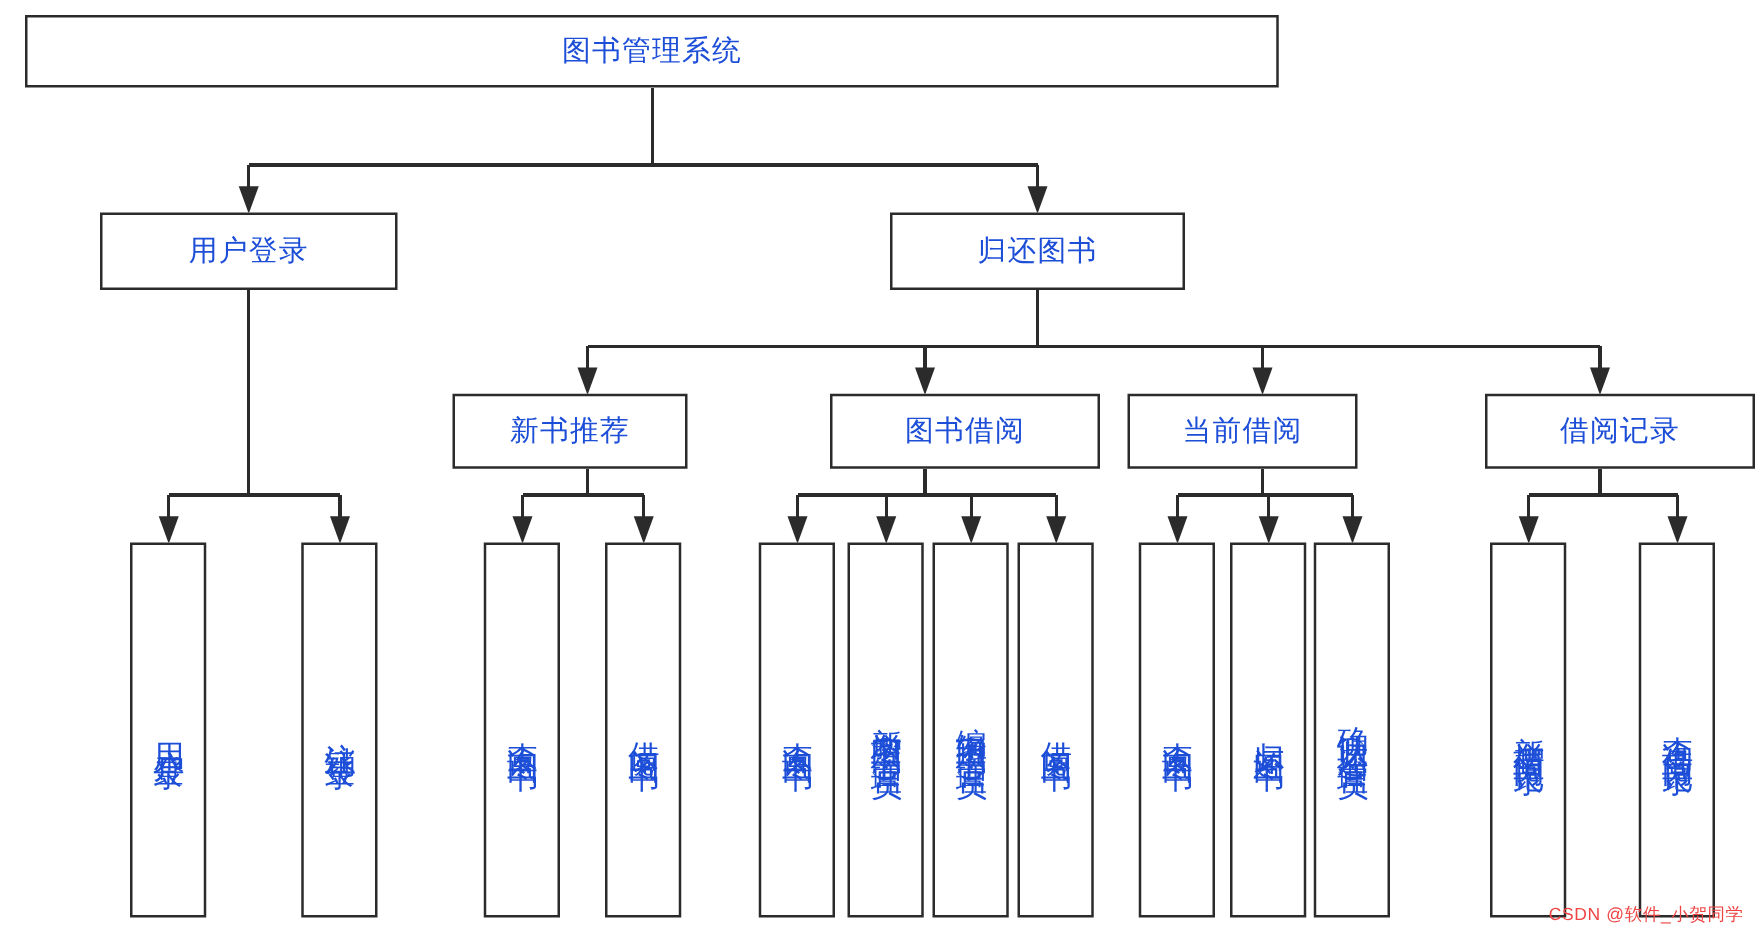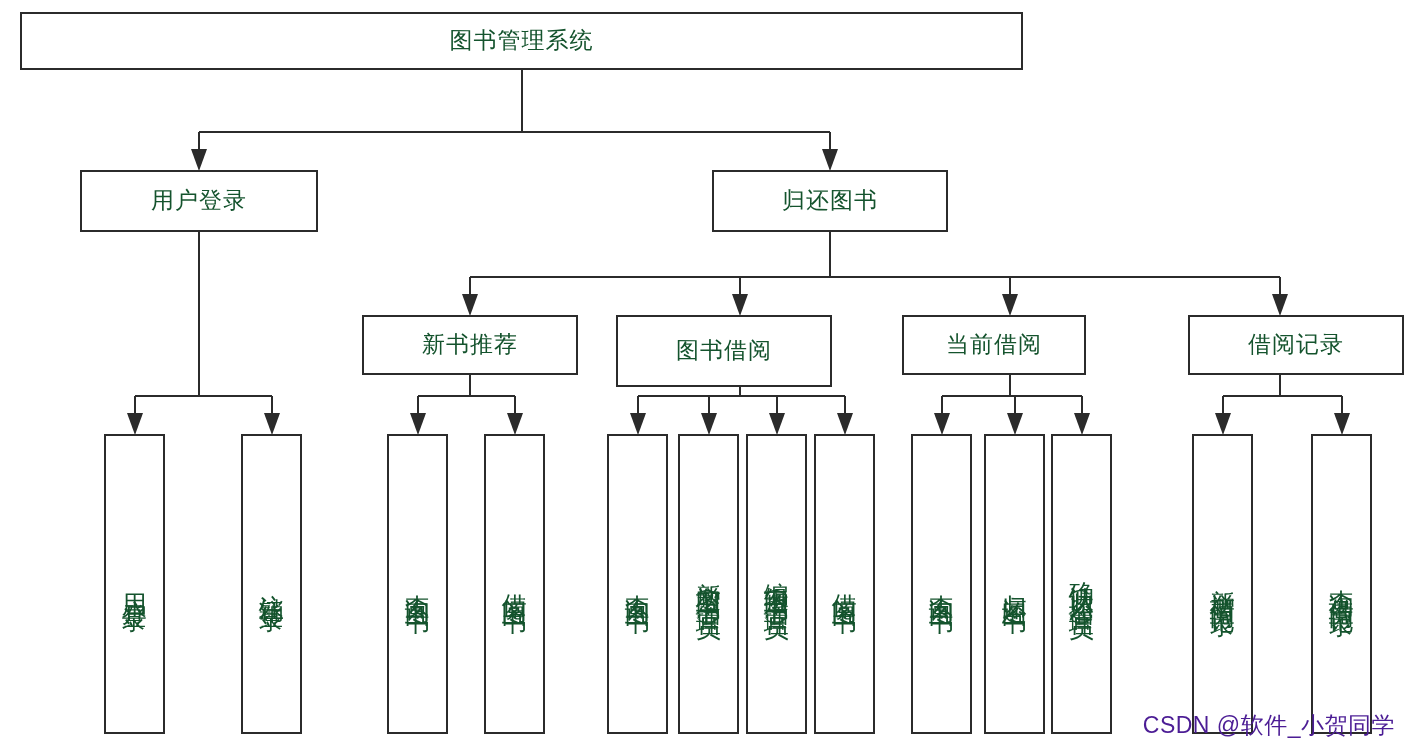--- a/index.html
+++ b/index.html
@@ -26,21 +26,21 @@
     pointer-events: none;
   }
   .node {
     position: absolute;
     box-sizing: border-box;
     background: #ffffff;
     border: 2.5px solid #2b2b2b;
     display: flex;
     align-items: center;
     justify-content: center;
-    color: #14532d;
+    color: #1d4ed8;
     z-index: 2;
   }
   .node.horizontal {
     font-size: 23px;
     letter-spacing: 1px;
     line-height: 1.1;
   }
   .node.vertical {
     writing-mode: vertical-rl;
     text-orientation: upright;
@@ -53,22 +53,22 @@
     justify-content: center;
   }
   .node .label {
     display: block;
     white-space: pre-wrap;
   }
   .watermark {
     position: absolute;
     right: 10px;
     bottom: 6px;
-    font-size: 23px;
-    color: #4c1d95;
+    font-size: 14px;
+    color: #ef4444;
     letter-spacing: 0.5px;
     z-index: 5;
     white-space: nowrap;
     user-select: none;
   }
 </style>
 </head>
 <body>
 
 <div id="diagram-root">
@@ -132,24 +132,24 @@
     <span class="label">图书管理系统</span>
   </div>
 
   <div class="node horizontal" style="left: 80px; top: 170px; width: 238px; height: 62px;">
     <span class="label">用户登录</span>
   </div>
   <div class="node horizontal" style="left: 712px; top: 170px; width: 236px; height: 62px;">
     <span class="label">归还图书</span>
   </div>
 
-  <div class="node horizontal" style="left: 362px; top: 315px; width: 216px; height: 60px;">
+  <div class="node horizontal" style="left: 362px; top: 315px; width: 188px; height: 60px;">
     <span class="label">新书推荐</span>
   </div>
-  <div class="node horizontal" style="left: 616px; top: 315px; width: 216px; height: 72px;">
+  <div class="node horizontal" style="left: 664px; top: 315px; width: 216px; height: 60px;">
     <span class="label">图书借阅</span>
   </div>
   <div class="node horizontal" style="left: 902px; top: 315px; width: 184px; height: 60px;">
     <span class="label">当前借阅</span>
   </div>
   <div class="node horizontal" style="left: 1148px; top: 315px; width: 216px; height: 60px; margin-left: 40px;">
     <span class="label">借阅记录</span>
   </div>
 
   <div class="node vertical" style="left: 104px; top: 434px; width: 61px; height: 300px;">

